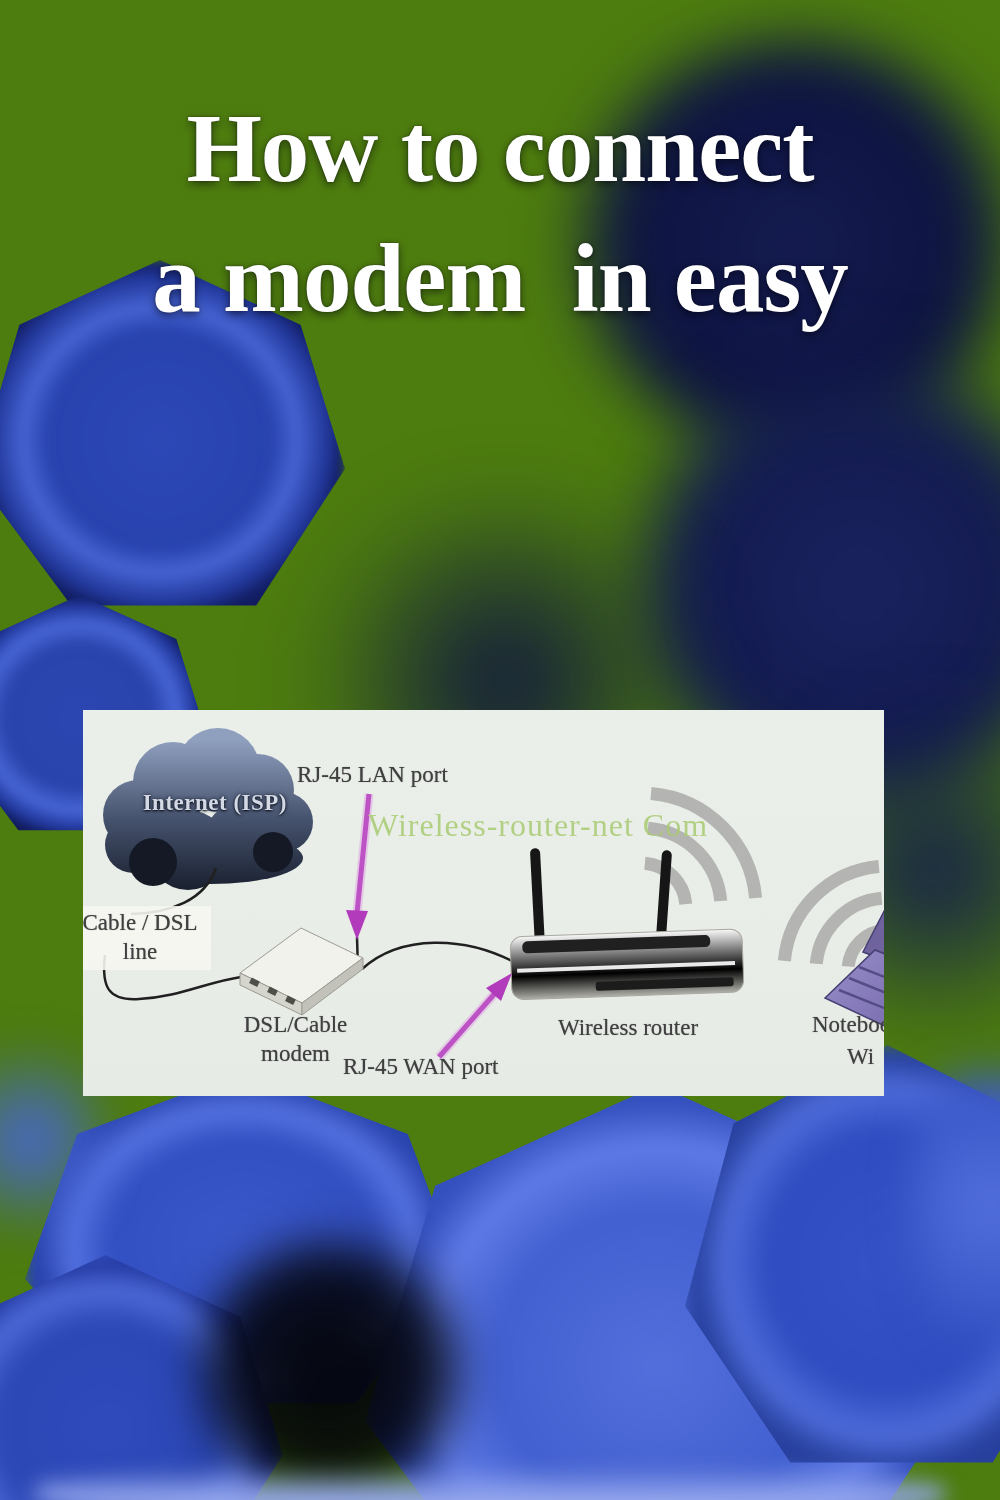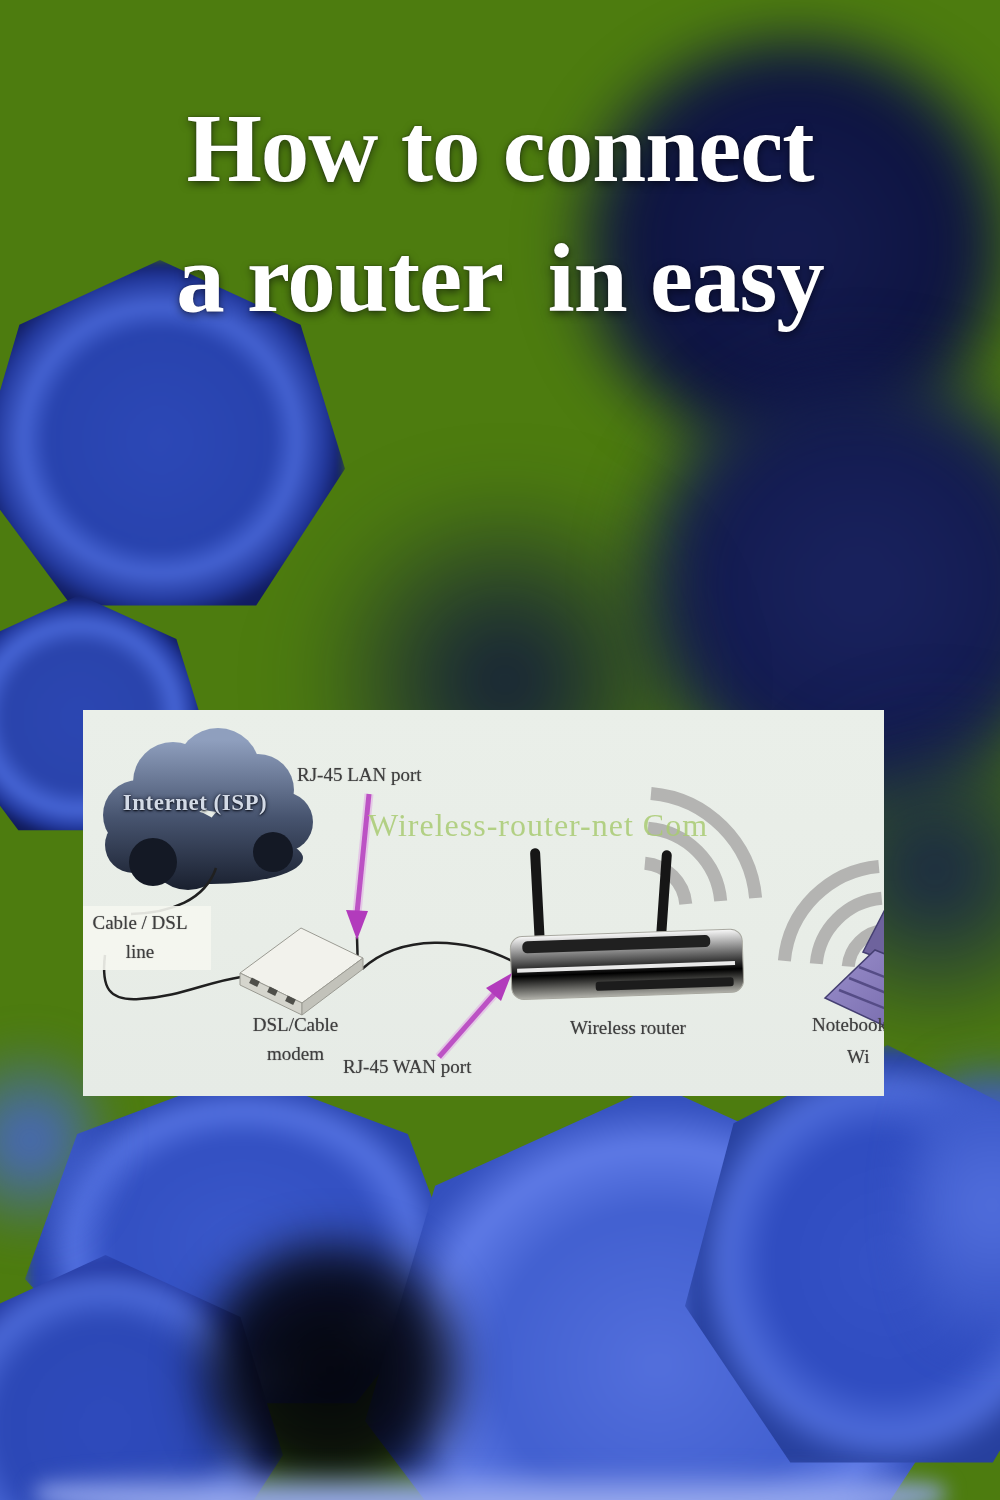--- a/index.html
+++ b/index.html
@@ -33,24 +33,24 @@
   
   .title-block{position:absolute;left:0;right:0;top:84px;text-align:center;z-index:6;}
   .title-line{white-space:pre;font-size:97px;line-height:130px;font-weight:700;color:#ffffff;
               letter-spacing:-1px;text-shadow:0 3px 8px rgba(0,0,10,.55),0 0 2px rgba(10,10,30,.5);}
   
   .diagram-panel{position:absolute;left:83px;top:710px;width:801px;height:386px;
                  background:linear-gradient(180deg,#eaefe9 0%,#e8ede7 60%,#e6ebe6 100%);
                  overflow:hidden;z-index:5;}
   .diagram-content{position:absolute;inset:0;filter:blur(0.4px);}
   .dsvg{position:absolute;left:0;top:0;}
-  .dlabel{position:absolute;color:#3f3f3f;font-size:19px;line-height:29px;
+  .dlabel{position:absolute;color:#3f3f3f;font-size:23px;line-height:29px;
           text-shadow:0 0 1px rgba(70,70,70,.65);}
   .center{text-align:center;}
-  .cloud-label{position:absolute;left:20px;top:80px;width:184px;text-align:center;
+  .cloud-label{position:absolute;left:20px;top:80px;width:184px;text-align:right;
                font-size:23px;font-weight:700;color:#d3dae6;letter-spacing:.5px;
                text-shadow:0 1px 2px #0b0f1a,0 0 4px rgba(10,14,26,.8);}
   .watermark{position:absolute;left:285px;top:97px;font-size:32px;color:#a9cb72;opacity:.85;
              letter-spacing:1px;text-shadow:none;}
   .cable-label{left:-14px;top:196px;width:142px;background:rgba(245,246,240,.9);padding:2px 0 4px 0;}
 </style>
 </head>
 <body>
 
 <div class="poster">
@@ -67,21 +67,21 @@
     <div class="hepta h5"></div>
     <div class="hepta h6"></div>
     <div class="blob bandR"></div>
     <div class="blob bandL"></div>
     <div class="blob gap"></div>
     <div class="blob strip"></div>
   </div>
 
   <div class="title-block">
     <div class="title-line">How to connect</div>
-    <div class="title-line">a router  in easy</div>
+    <div class="title-line">a modem  in easy</div>
   </div>
 
   <div class="diagram-panel">
     <div class="diagram-content">
 
       <svg class="dsvg" width="801" height="386" viewBox="0 0 801 386">
         <defs>
           <linearGradient id="cloudG" gradientUnits="userSpaceOnUse" x1="0" y1="30" x2="0" y2="185">
             <stop offset="0" stop-color="#8f9fbe"></stop>
             <stop offset="0.5" stop-color="#47546f"></stop>

